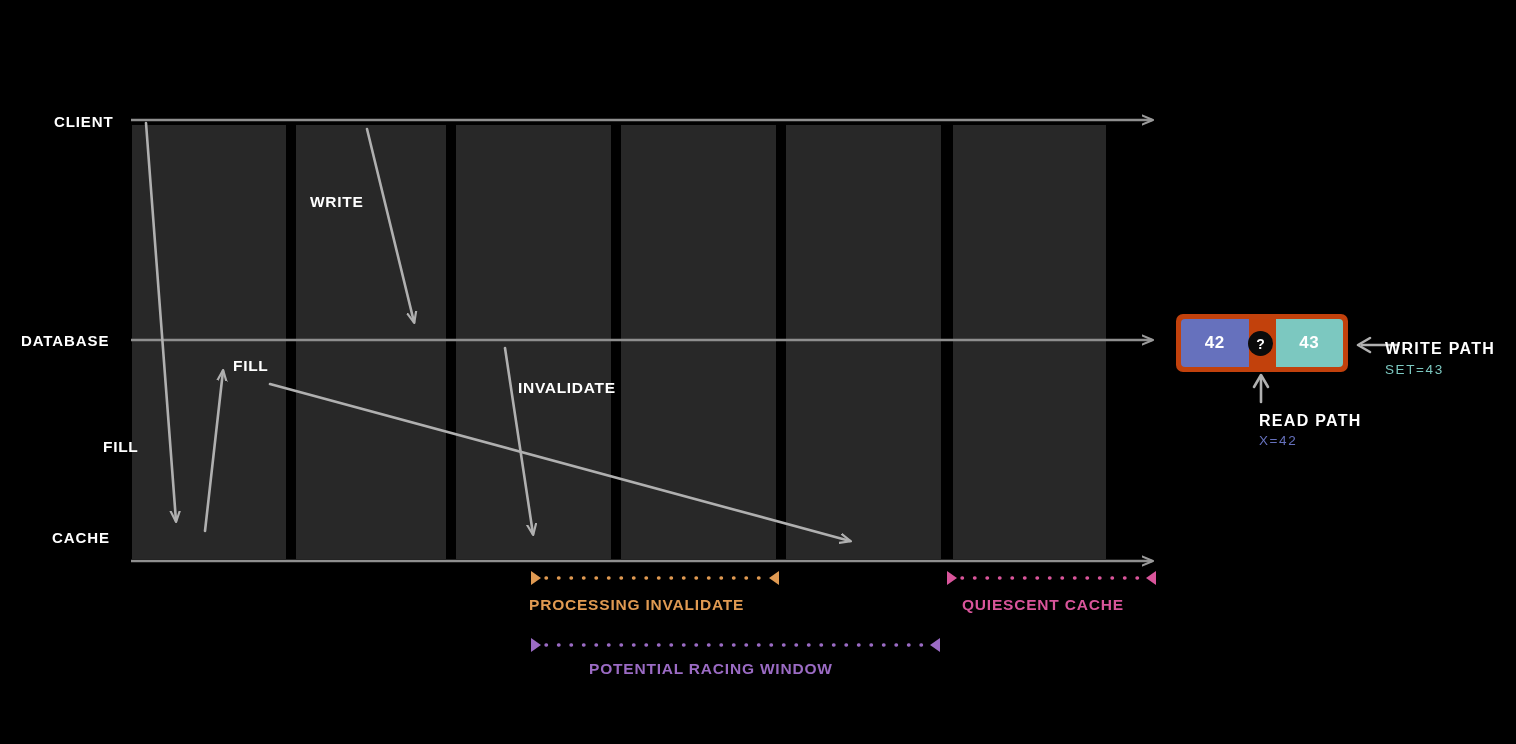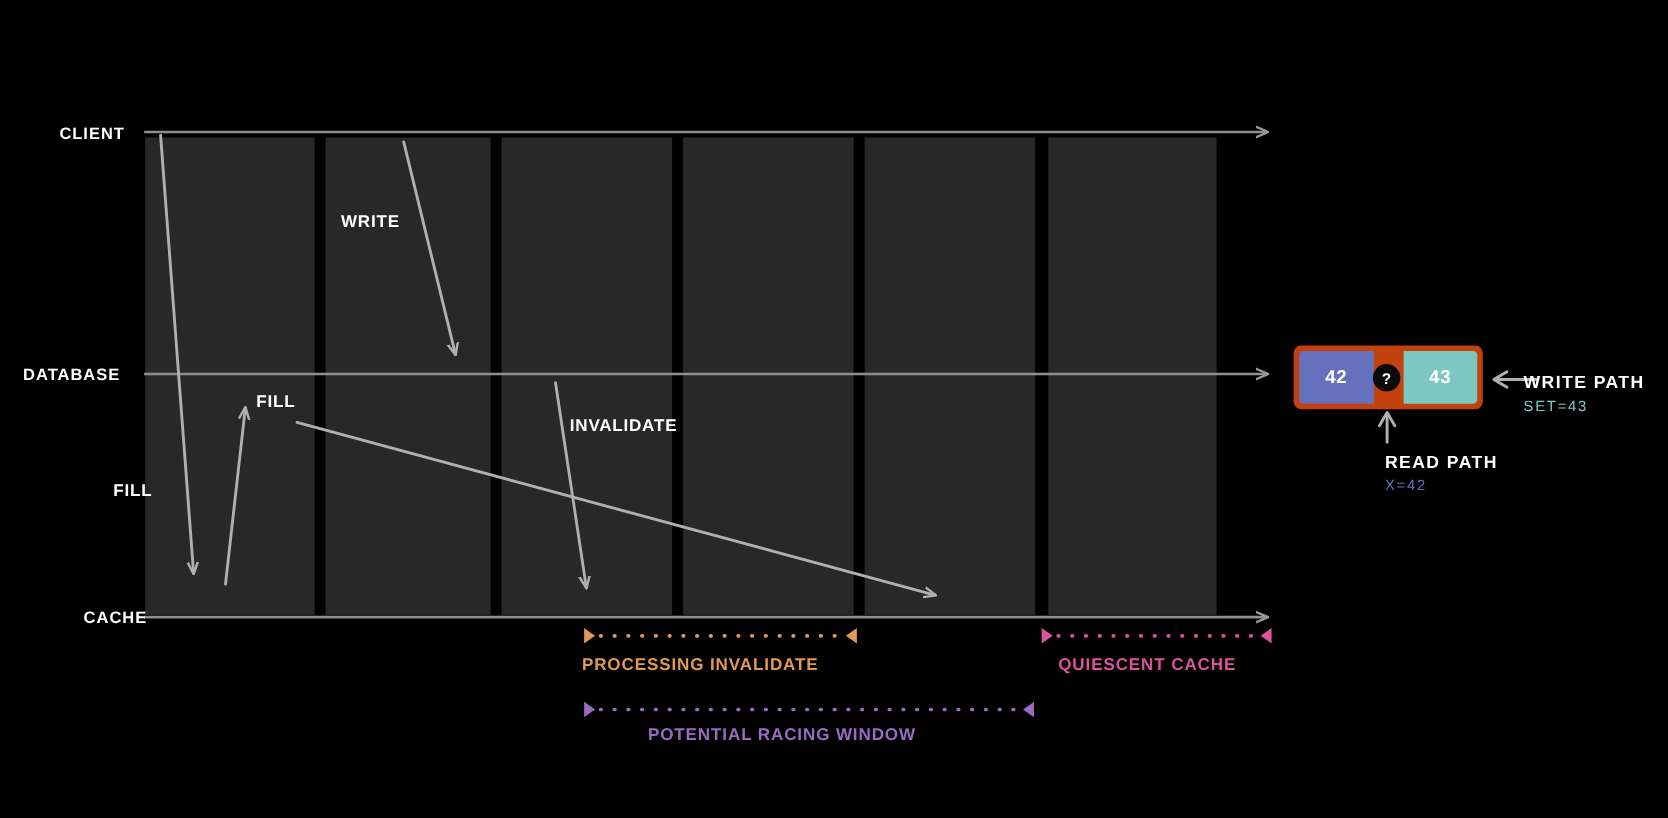--- a/index.html
+++ b/index.html
@@ -112,21 +112,21 @@
 
     <g>
       <path d="M531,638 L541,645 L531,652 Z" fill="#9b6bc4"></path>
       <line x1="546" y1="645" x2="927" y2="645" stroke="#9b6bc4" stroke-width="3.4" stroke-linecap="round" stroke-dasharray="0.5 12"></line>
       <path d="M940,638 L930,645 L940,652 Z" fill="#9b6bc4"></path>
     </g>
   </svg>
 
   <div class="lane-label" style="left:54px;top:113px;">CLIENT</div>
   <div class="lane-label" style="left:21px;top:332px;">DATABASE</div>
-  <div class="lane-label" style="left:52px;top:553px;margin-left:24px;">CACHE</div>
+  <div class="lane-label" style="left:52px;top:529px;">CACHE</div>
 
   <div class="msg-label" style="left:103px;top:438px;">FILL</div>
   <div class="msg-label" style="left:310px;top:193px;">WRITE</div>
   <div class="msg-label" style="left:233px;top:357px;">FILL</div>
   <div class="msg-label" style="left:518px;top:379px;">INVALIDATE</div>
 
   <div class="range-label" style="left:529px;top:596px;color:#e09a52;">PROCESSING INVALIDATE</div>
   <div class="range-label" style="left:962px;top:596px;color:#d9559b;">QUIESCENT CACHE</div>
   <div class="range-label" style="left:589px;top:660px;color:#9b6bc4;">POTENTIAL RACING WINDOW</div>
 

